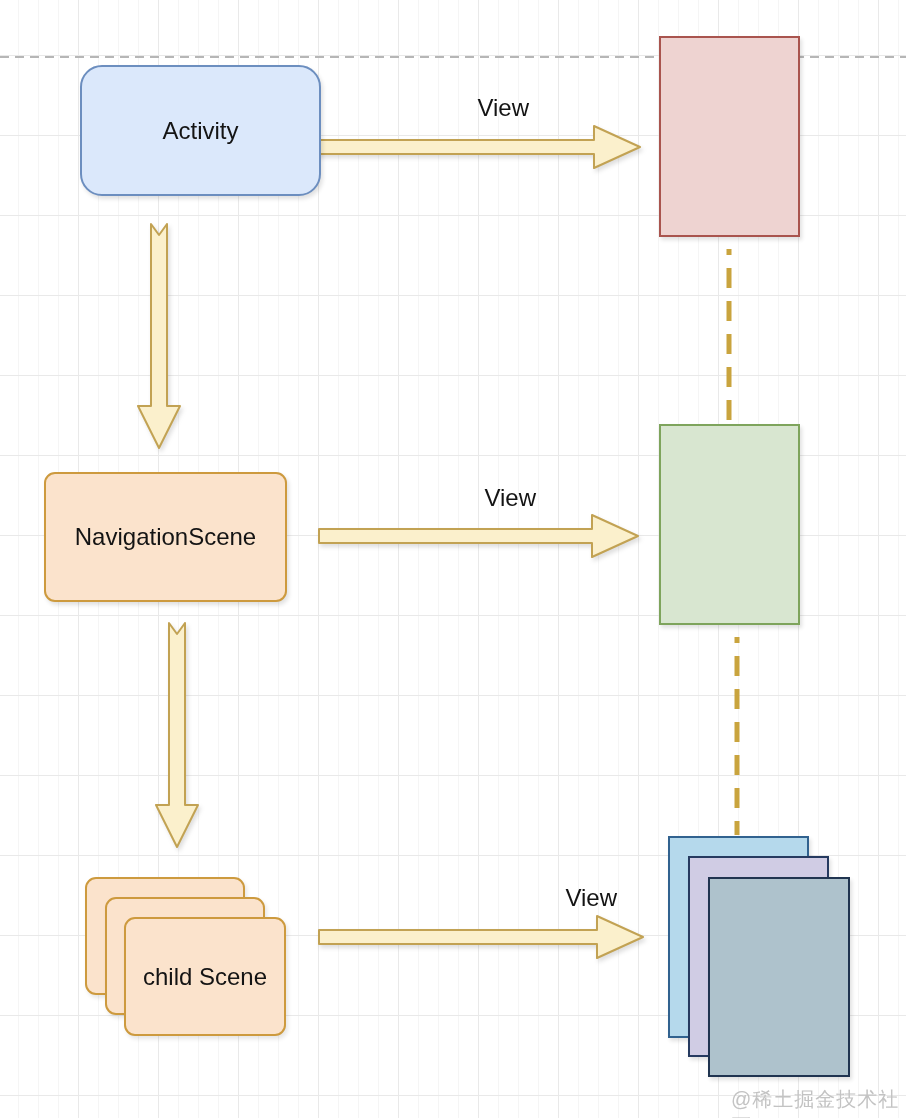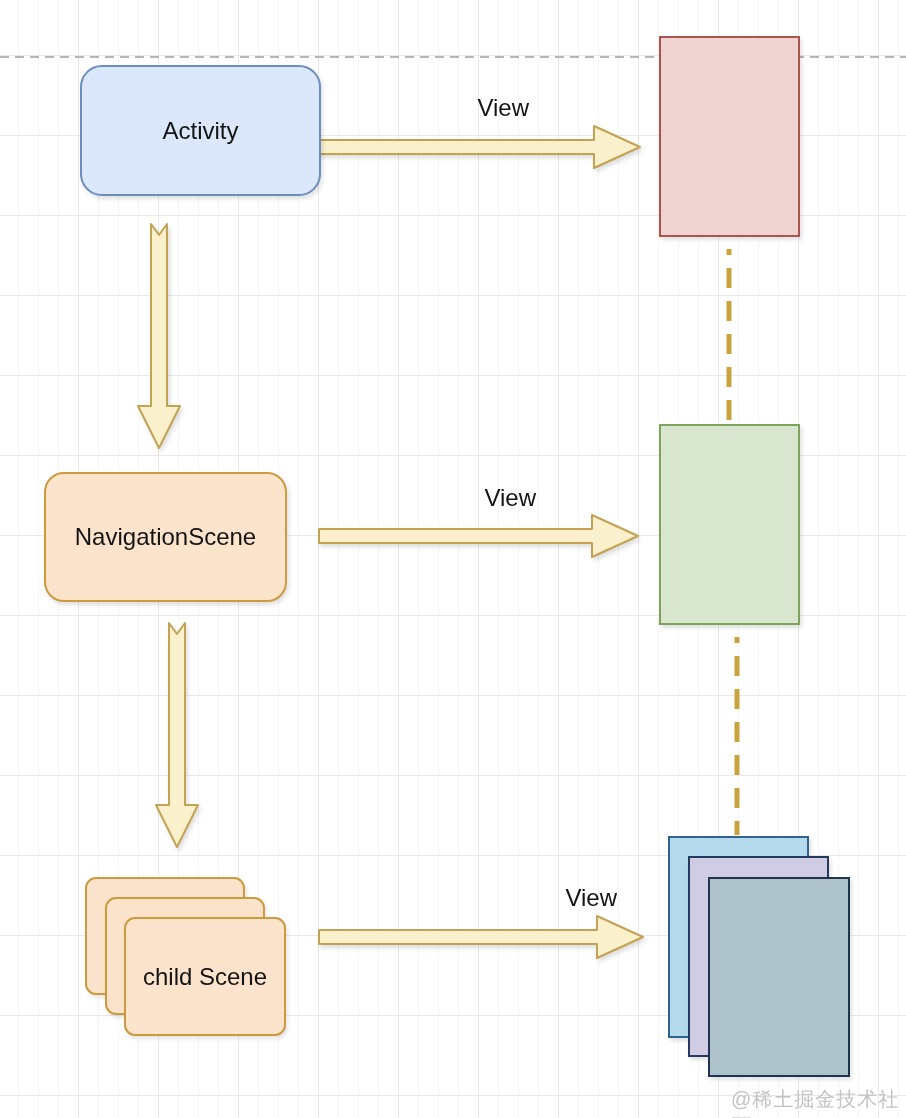--- a/index.html
+++ b/index.html
@@ -18,21 +18,21 @@
   }
   .abs { position: absolute; }
   .node {
     position: absolute;
     display: flex; align-items: center; justify-content: center;
     box-sizing: border-box;
     font-size: 24px; color: #141414;
     box-shadow: 2px 3px 4px rgba(0,0,0,0.12);
   }
   .node-blue   { background: #dbe8fb; border: 2px solid #6c8ebf; border-radius: 22px; }
-  .node-orange { background: #fbe3cc; border: 2.5px solid #cd9a3e; border-radius: 20px; }
+  .node-orange { background: #fbe3cc; border: 2.5px solid #cd9a3e; border-radius: 11px; }
   .rect-red       { background: #eed3d1; border: 2px solid #a9544e; }
   .rect-green     { background: #d8e6d0; border: 2px solid #7ea45c; }
   .rect-lightblue { background: #b5d9ec; border: 2px solid #31628f; }
   .rect-lavender  { background: #d0cce4; border: 2px solid #263a60; }
   .rect-grayblue  { background: #aec2cc; border: 2.5px solid #203450; }
   .stack-orange { position: absolute; box-sizing: border-box;
     background: #fbe3cc; border: 2.5px solid #cd9a3e; border-radius: 11px;
     box-shadow: 2px 3px 4px rgba(0,0,0,0.10); }
   .edge-label {
     position: absolute; width: 120px; height: 30px; line-height: 30px;

